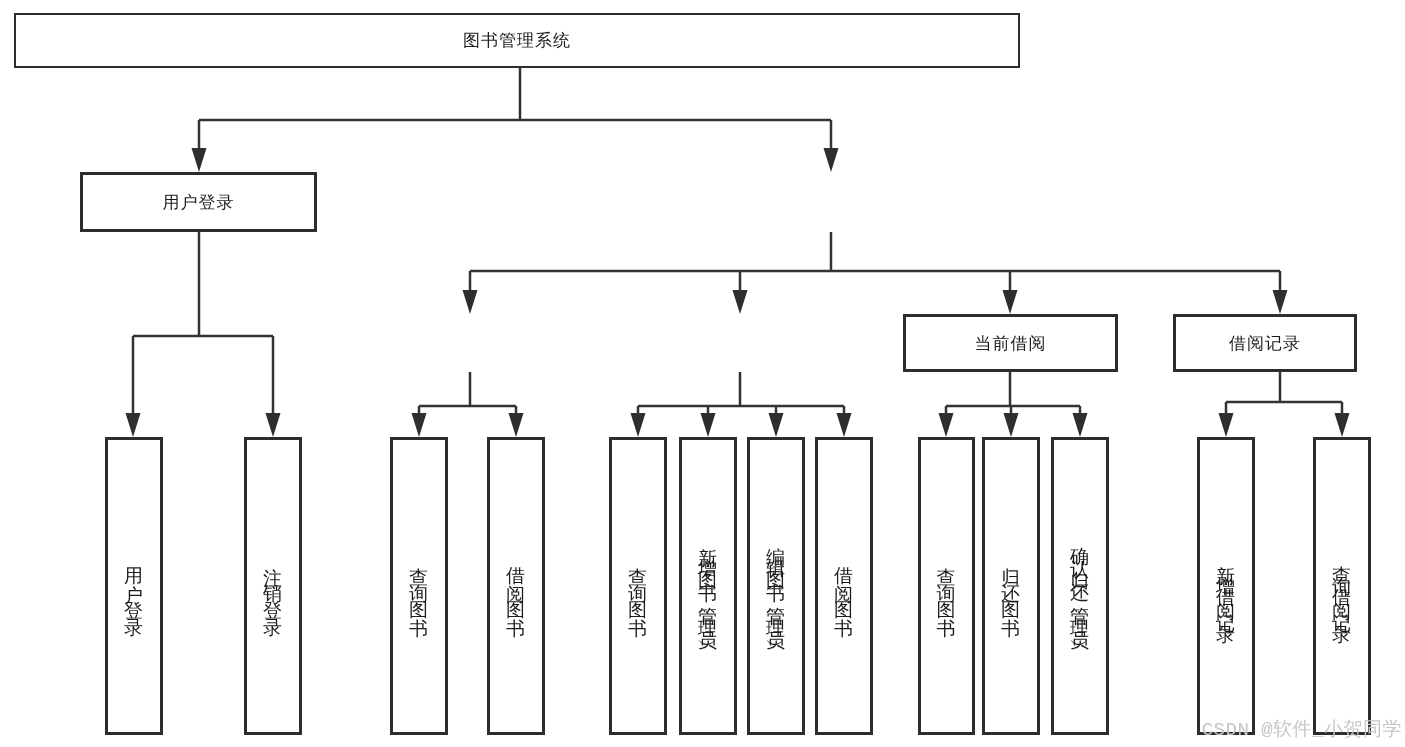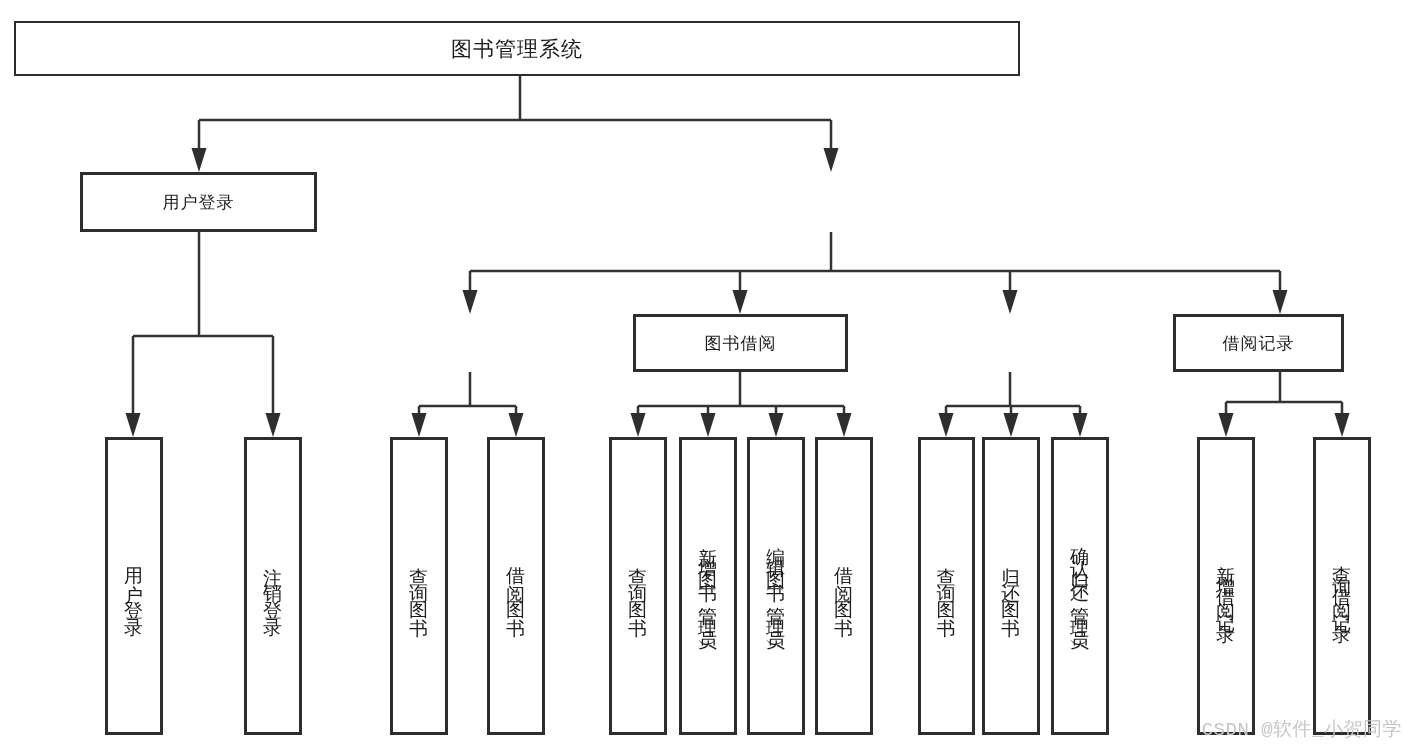--- a/index.html
+++ b/index.html
@@ -6,21 +6,21 @@
   .stage{
     position:relative;width:1405px;height:747px;background:#ffffff;
     font-family:"Liberation Sans","DejaVu Sans",sans-serif;overflow:hidden;
   }
   .connectors{position:absolute;left:0;top:0;width:1405px;height:747px;}
   .hbox{
     position:absolute;box-sizing:border-box;border:3px solid #2d2d2d;background:#ffffff;
     display:flex;align-items:center;justify-content:center;
     font-size:17px;color:#1c1c1c;letter-spacing:1px;white-space:nowrap;
   }
-  .root{border-width:2.5px;font-size:21px;margin-top:8px;}
+  .root{border-width:2.5px;font-size:17px;}
   .vbox{
     position:absolute;box-sizing:border-box;border:3px solid #2d2d2d;background:#ffffff;
     display:flex;align-items:center;justify-content:center;
     top:437px;width:58px;height:298px;
   }
   .vbox span{
     writing-mode:vertical-rl;text-orientation:mixed;
     font-size:19px;color:#1c1c1c;line-height:1;
   }
   .v-s4 span{letter-spacing:17px;}
@@ -65,22 +65,22 @@
     <use href="#arrowhead" x="1011" y="437"></use>
     <use href="#arrowhead" x="1080" y="437"></use>
     <use href="#arrowhead" x="1226" y="437"></use>
     <use href="#arrowhead" x="1342" y="437"></use>
   </svg>
 
   <div class="hbox root" style="left:14px;top:13px;width:1006px;height:55px">图书管理系统</div>
 
   <div class="hbox" style="left:80px;top:172px;width:237px;height:60px">用户登录</div>
 
-  <div class="hbox" style="left:633px;top:314px;width:215px;height:58px">图书借阅</div>
-  <div class="hbox" style="left:1173px;top:314px;width:171px;height:58px">借阅记录</div>
+  <div class="hbox" style="left:903px;top:314px;width:215px;height:58px">当前借阅</div>
+  <div class="hbox" style="left:1173px;top:314px;width:184px;height:58px">借阅记录</div>
 
   <div class="vbox v-s4" style="left:105px">
     <span>用户登录</span>
   </div>
   <div class="vbox v-s4" style="left:244px">
     <span>注销登录</span>
   </div>
 
   <div class="vbox v-s4" style="left:390px">
     <span>查询图书</span>

